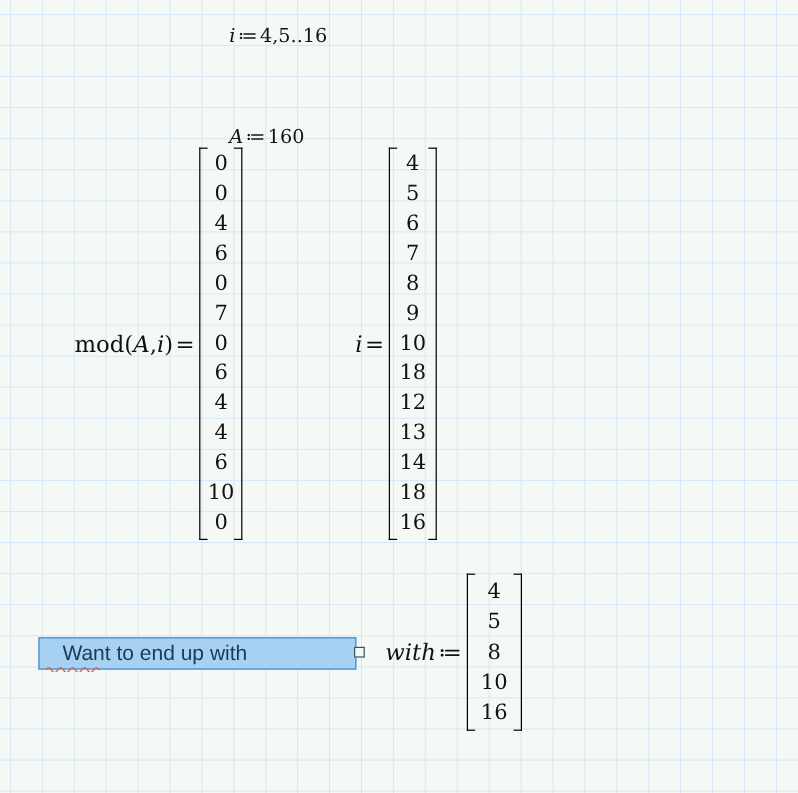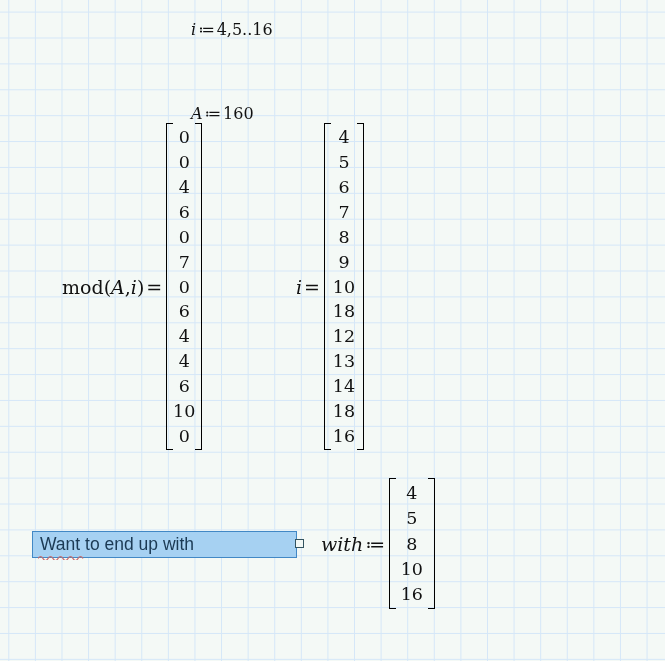--- a/index.html
+++ b/index.html
@@ -48,21 +48,21 @@
     font-family:"Liberation Sans","DejaVu Sans",sans-serif;
     font-size:17.5px;color:#1c1c1c;white-space:nowrap;
   }
   
   .textbox{
     box-sizing:border-box;
     width:265px;height:27px;
     background:#a6d1f2;
     border:1.5px solid #4288c5;
     display:flex;align-items:center;
-    padding-left:7px;
+    padding-left:19px;
   }
   .textbox .tb-text{
     font-family:"Liberation Sans","DejaVu Sans",sans-serif;
     font-size:17.5px;color:#1b3a54;white-space:nowrap;
   }
   .handle{
     position:absolute;
     width:9px;height:9px;
     box-sizing:border-box;
     background:#f2f8f5;

